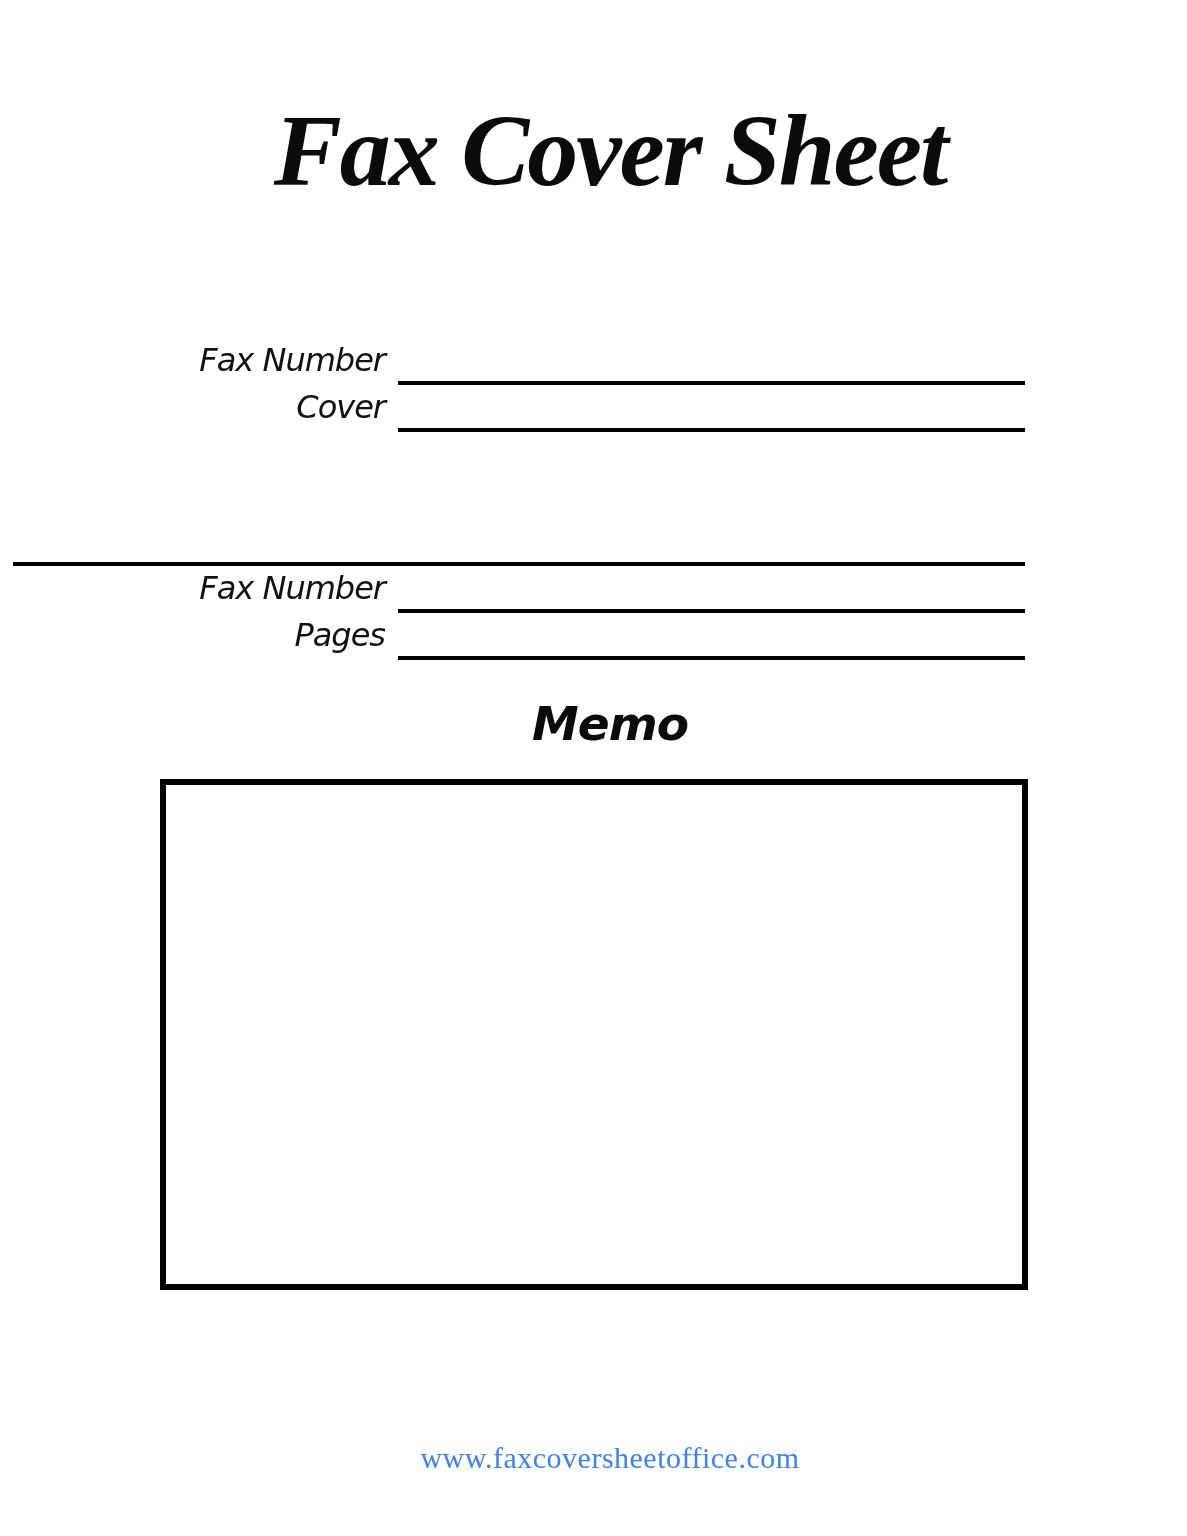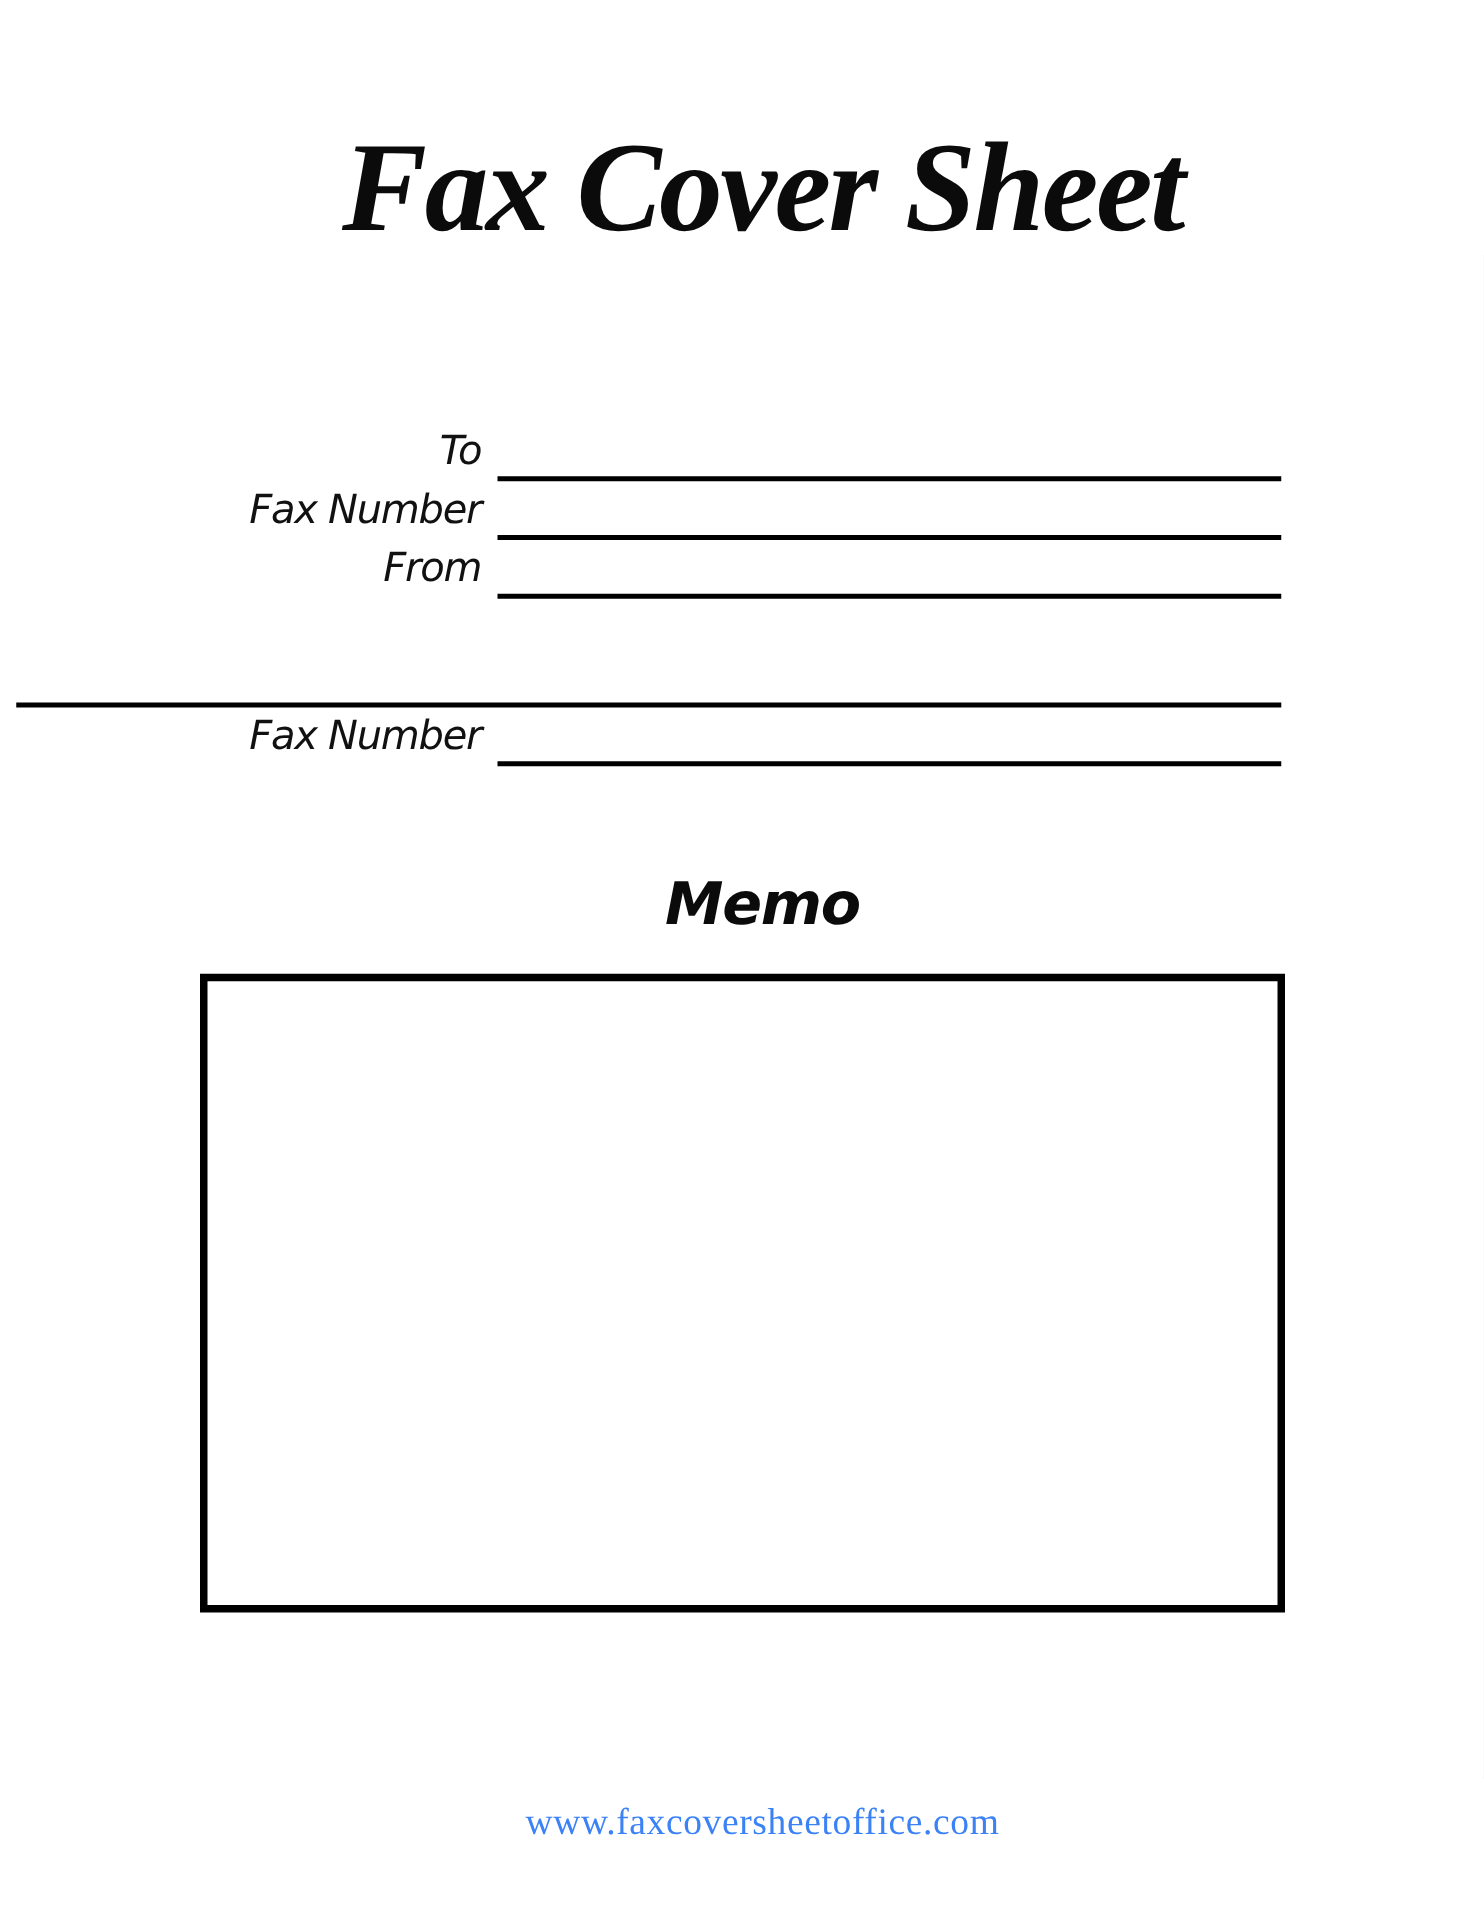--- a/index.html
+++ b/index.html
@@ -117,39 +117,39 @@
 </style>
 </head>
 <body>
 
 <div class="page">
 
   <div class="doc-title">Fax Cover Sheet</div>
 
   <div class="form-group group-recipient">
     <div class="field-row">
-      <div class="field-label">To</div>
-      <div class="field-line"></div>
-    </div>
-    <div class="field-row">
       <div class="field-label">Fax Number</div>
       <div class="field-line"></div>
     </div>
     <div class="field-row">
-      <div class="field-label">From</div>
+      <div class="field-label">Cover</div>
       <div class="field-line"></div>
     </div>
   </div>
 
   <div class="form-group group-sender">
     <div class="field-row">
       <div class="field-line"></div>
     </div>
     <div class="field-row">
       <div class="field-label">Fax Number</div>
+      <div class="field-line"></div>
+    </div>
+    <div class="field-row">
+      <div class="field-label">Pages</div>
       <div class="field-line"></div>
     </div>
   </div>
 
   <div class="memo-heading">Memo</div>
 
   <div class="memo-box"></div>
 
   <div class="footer-url">www.faxcoversheetoffice.com</div>
 

